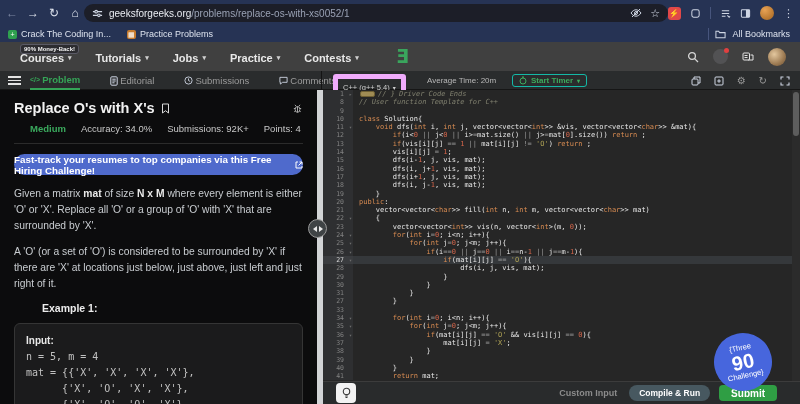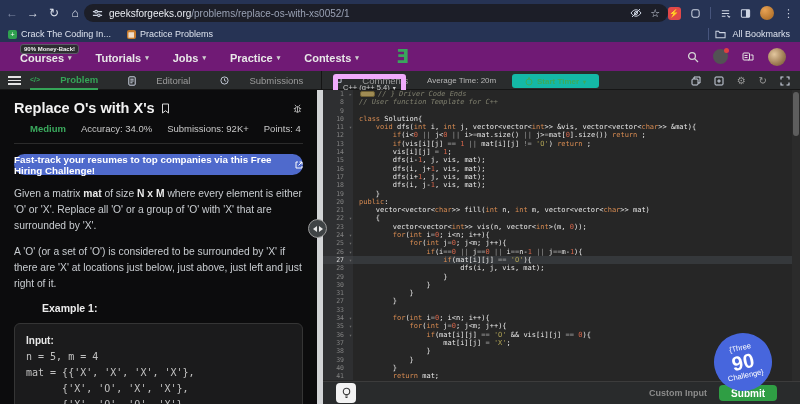--- a/index.html
+++ b/index.html
@@ -23,43 +23,43 @@
   .dots{color:#cfd6e4;font-size:11px;}
 
   .bookmarks-bar{position:absolute;left:0;top:26px;width:800px;height:16px;background:#263354;display:flex;align-items:center;padding:0 10px 0 8px;font-size:9px;color:#dde3ee;}
   .bm{display:flex;align-items:center;gap:4px;margin-right:16px;}
   .fav{width:9px;height:9px;border-radius:2px;display:flex;align-items:center;justify-content:center;color:#fff;font-size:7px;line-height:1;}
   .fav.green{background:#2fa14f;}
   .fav.tan{background:#c77b2e;}
   .bm-right{margin-left:auto;display:flex;align-items:center;gap:6px;}
 
   
-  .gfg-nav{position:absolute;left:0;top:42px;width:800px;height:29px;background:#701a75;}
+  .gfg-nav{position:absolute;left:0;top:42px;width:800px;height:29px;background:#404040;}
   .money-badge{position:absolute;left:20px;top:2px;background:#2c2c30;border:1px solid #5a5a66;border-radius:3px;color:#f1f1f1;font-size:6px;padding:0 3px;line-height:8px;font-weight:bold;}
   .nav-items{position:absolute;left:20px;top:10px;display:flex;gap:24px;}
   .nav-item{display:flex;align-items:center;gap:4px;color:#e8e8e8;font-size:11px;font-weight:bold;}
   .nav-caret{font-size:7px;color:#cfcfcf;}
   .gfg-logo{position:absolute;left:396px;top:3px;color:#3aa55d;font-size:19px;font-weight:bold;font-family:"DejaVu Sans",sans-serif;}
   .gfg-right{position:absolute;right:14px;top:0;height:29px;display:flex;align-items:center;gap:14px;}
   .streak{position:relative;width:15px;height:15px;border-radius:50%;background:#525254;}
   .streak .dot{position:absolute;right:-1px;top:-1px;width:5px;height:5px;border-radius:50%;background:#e04040;}
   .nav-avatar{width:18px;height:18px;border-radius:50%;background:radial-gradient(circle at 35% 35%,#e3c79e,#9c7a52 60%,#6b4f33);}
 
   
   .toolbar{position:absolute;left:0;top:71px;width:800px;height:19px;background:#2a2c2d;border-bottom:1px solid #161616;}
   .hamburger{position:absolute;left:8px;top:5px;width:13px;height:9px;display:flex;flex-direction:column;justify-content:space-between;}
   .hamburger i{display:block;height:1.6px;background:#e3e3e3;}
   .tabs{position:absolute;left:30px;top:0;height:19px;display:flex;gap:30px;}
-  .tab{display:flex;align-items:center;gap:20px;color:#9b9b9b;font-size:9.5px;height:19px;}
+  .tab{display:flex;align-items:center;gap:2px;color:#9b9b9b;font-size:9.5px;height:19px;}
   .tab.active{color:#35a457;border-bottom:2px solid #35a457;font-weight:bold;}
   .tab .code-glyph{font-size:7px;font-weight:bold;}
   .pane-div{position:absolute;left:321px;top:0;width:1px;height:19px;background:#141414;}
   .lang-pill{position:absolute;left:333px;top:3px;height:13px;border:5px solid #f0abfc;border-radius:3px;color:#cfcfcf;font-size:7.5px;display:flex;align-items:center;gap:3px;padding:8px 5px;}
   .avg-time{position:absolute;left:427px;top:5px;font-size:8px;color:#b8b8b8;}
-  .timer-pill{position:absolute;left:512px;top:3px;height:13px;border:7px solid #14b8a6;border-radius:3px;color:#3cab5d;font-size:8px;font-weight:bold;display:flex;align-items:center;gap:4px;padding:0 6px;}
+  .timer-pill{position:absolute;left:512px;top:3px;height:13px;border:1px solid #14b8a6;border-radius:3px;color:#3cab5d;font-size:8px;font-weight:bold;display:flex;align-items:center;gap:4px;padding:0 6px;}
   .tb-icons{position:absolute;right:10px;top:0;height:19px;display:flex;align-items:center;gap:13px;color:#9a9a9a;}
   .tb-icons .uni{font-size:10px;line-height:1;}
 
   
   .left-panel{position:absolute;left:0;top:90px;width:317px;height:314px;background:#0c0c0d;padding:10px 14px 0;overflow:hidden;}
   .p-title-row{display:flex;align-items:center;gap:6px;}
   .p-title{font-size:14.5px;font-weight:bold;color:#f2f2f2;}
   .p-title-spacer{flex:1;}
   .p-stats{margin-top:7px;display:flex;gap:15px;font-size:9.5px;color:#c9c9c9;padding-left:16px;}
   .difficulty{color:#3bab5e;font-weight:bold;}
@@ -408,20 +408,21 @@
 
   <div class="bottom-bar">
     <span class="bulb-btn">
       <svg width="11" height="12" viewBox="0 0 11 12" fill="none" stroke="#3a3a3a" stroke-width="1.1">
           <circle cx="5.5" cy="4.5" r="3.2"></circle>
           <path d="M4.2 9h2.6M4.5 10.5h2M4.5 7.5h2"></path>
         </svg>
     </span>
     <span class="bb-spacer"></span>
     <span class="custom-input">Custom Input</span>
+    <span class="compile-btn">Compile &amp; Run</span>
     <span class="submit-btn">Submit</span>
   </div>
 
   <div class="challenge-badge">
     <span class="cb-s">{Three</span>
     <span class="cb-b">90</span>
     <span class="cb-s">Challenge}</span>
   </div>
 
 </div>

